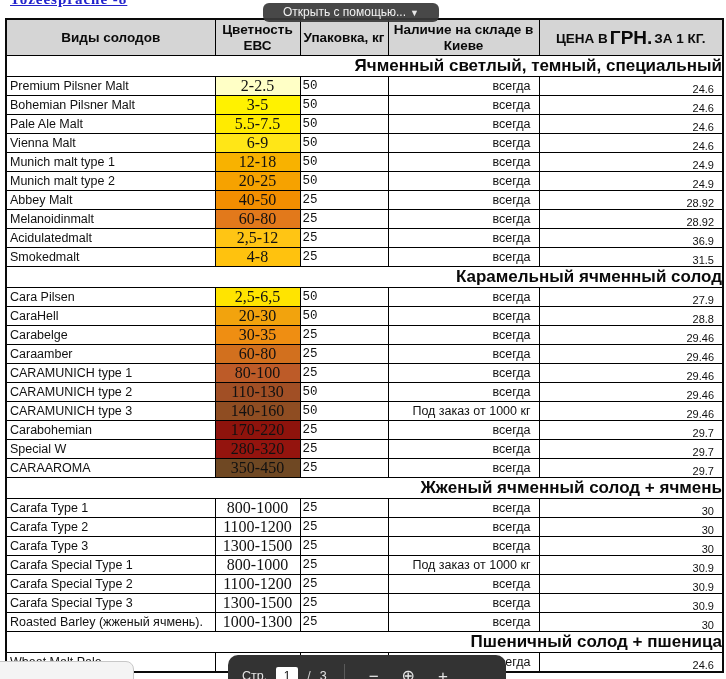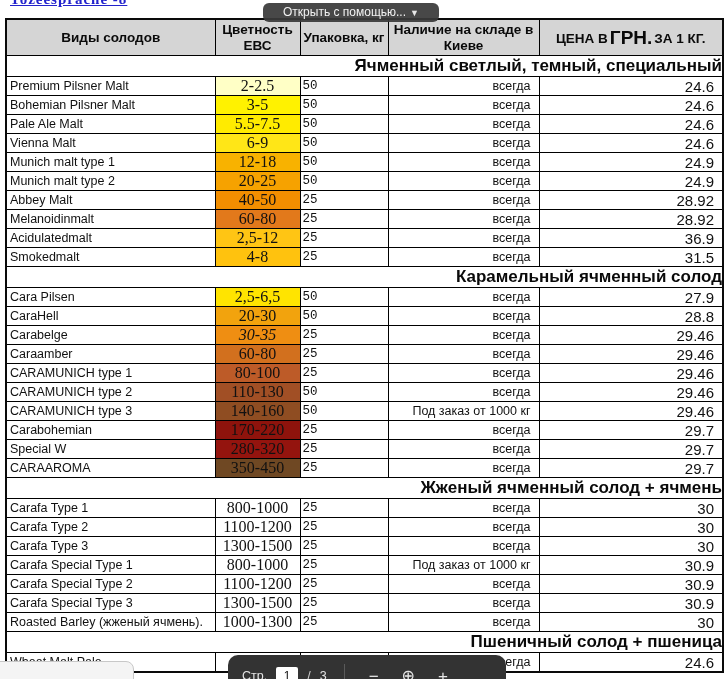--- a/index.html
+++ b/index.html
@@ -23,21 +23,21 @@
   thead th{background:#d5d5d5;font-weight:bold;font-size:13.5px;height:35px;
     line-height:1.12;text-align:center;color:#0a0a0a;padding:0 1px;margin-top:46px;}
   thead th .big{font-size:19px;margin:0 2px;vertical-align:-1px;}
   .section-row td{font-weight:bold;font-size:17px;text-align:right;height:20px;
     padding:0;color:#0a0a0a;background:#fff;}
   .data-row td{height:16.6px;font-size:12.5px;padding:0 2px;color:#111;background:#fff;}
   td.name-cell{text-align:left;padding-left:3px;white-space:nowrap;}
   td.ebc-cell{text-align:center;font-family:"Liberation Serif",serif;font-size:16px;}
   td.pack-cell{text-align:left;padding-right:12px;font-size:12.5px;font-family:Liberation Mono, monospace;}
   td.stock-cell{text-align:right;padding-right:8px;font-size:12.5px;white-space:nowrap;}
-  td.price-cell{text-align:right;padding-right:8px;vertical-align:bottom;font-size:15px;}
+  td.price-cell{text-align:right;padding-right:8px;vertical-align:bottom;font-size:11px;}
 
   
   .shelf-item{position:absolute;left:-10px;top:661px;width:142px;height:34px;
     background:#f4f4f4;border:1px solid #c8c8c8;border-radius:8px;z-index:20;cursor:pointer;}
 
   
   .pdf-toolbar{position:absolute;left:228px;top:655px;width:278px;height:42px;
     background:#333333;border-radius:10px;z-index:30;display:flex;align-items:center;
     color:#e4e4e4;font-size:12.5px;padding:0 14px;box-sizing:border-box;gap:9px;}
   .pdf-toolbar .page-box{background:#ffffff;color:#111;width:22px;height:18px;
@@ -160,21 +160,21 @@
       </tr>
       <tr class="data-row">
         <td class="name-cell">CaraHell</td>
         <td class="ebc-cell" style="background: rgb(242, 163, 13);">20-30</td>
         <td class="pack-cell">50</td>
         <td class="stock-cell">всегда</td>
         <td class="price-cell">28.8</td>
       </tr>
       <tr class="data-row">
         <td class="name-cell">Carabelge</td>
-        <td class="ebc-cell" style="background: rgb(239, 142, 18); font-style: italic;">30-35</td>
+        <td class="ebc-cell" style="background: rgb(239, 142, 18);">30-35</td>
         <td class="pack-cell">25</td>
         <td class="stock-cell">всегда</td>
         <td class="price-cell">29.46</td>
       </tr>
       <tr class="data-row">
         <td class="name-cell">Caraamber</td>
         <td class="ebc-cell" style="background: rgb(210, 112, 30);">60-80</td>
         <td class="pack-cell">25</td>
         <td class="stock-cell">всегда</td>
         <td class="price-cell">29.46</td>

